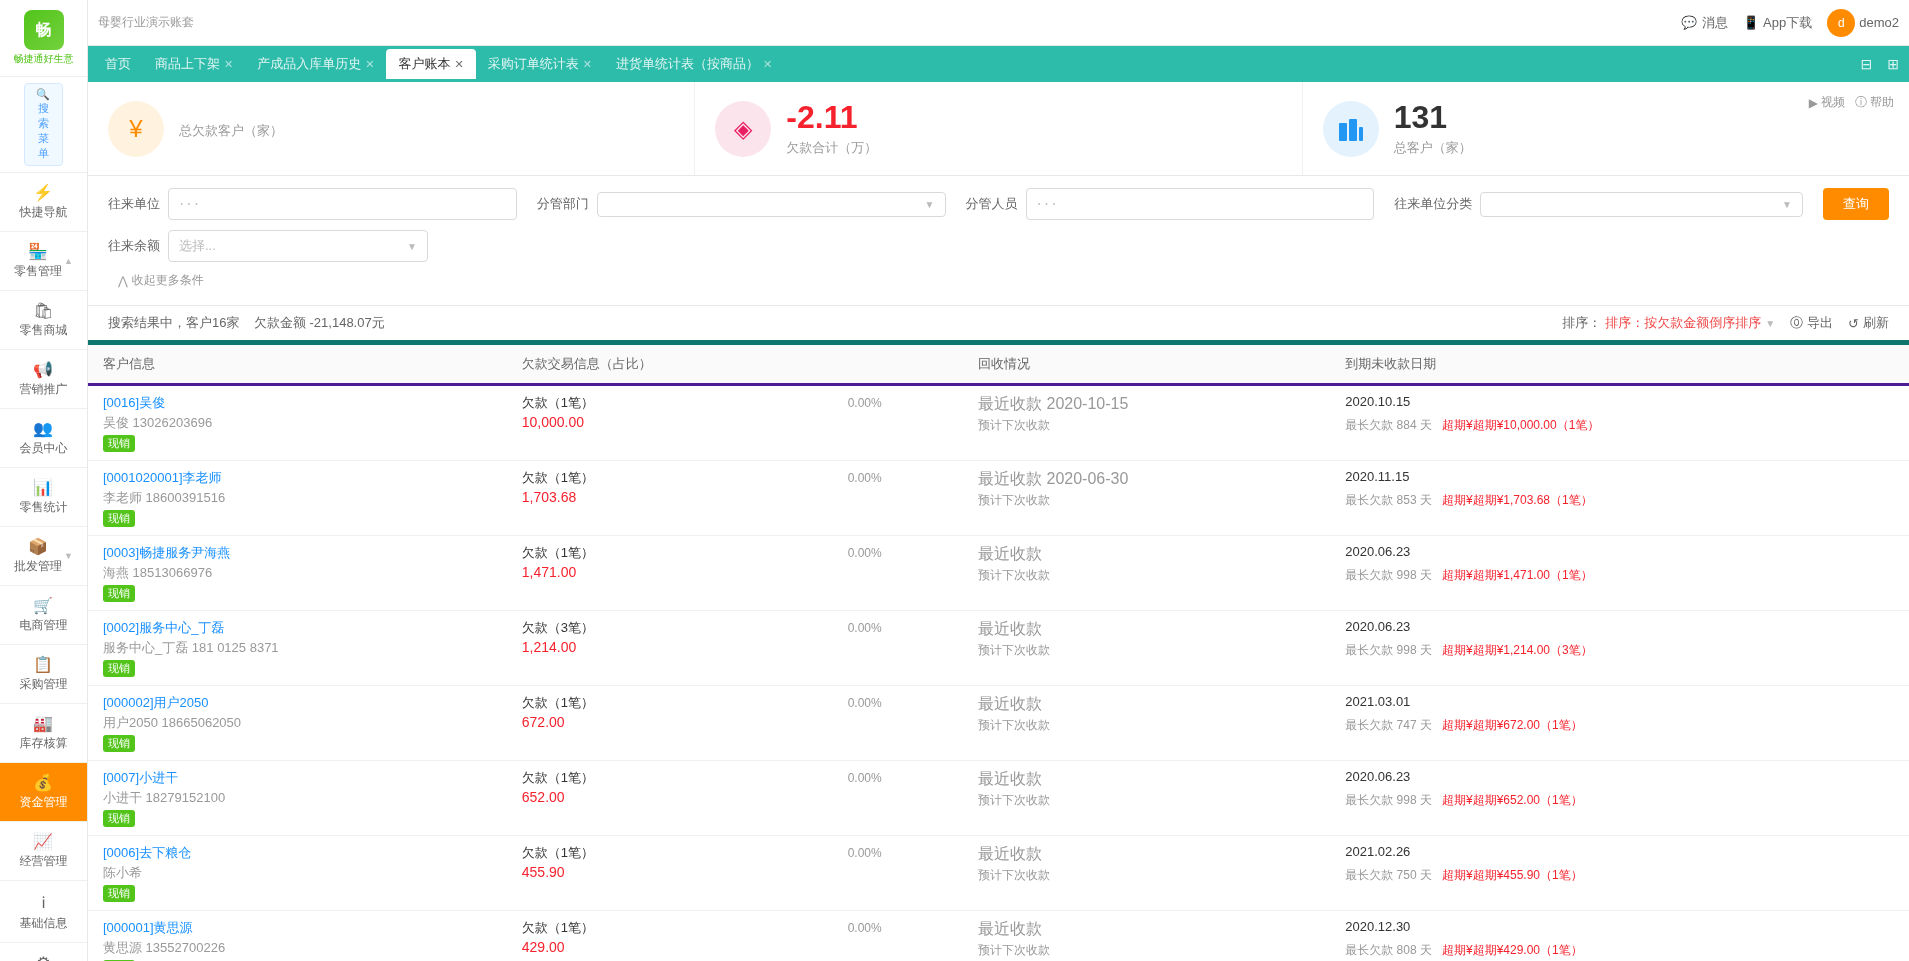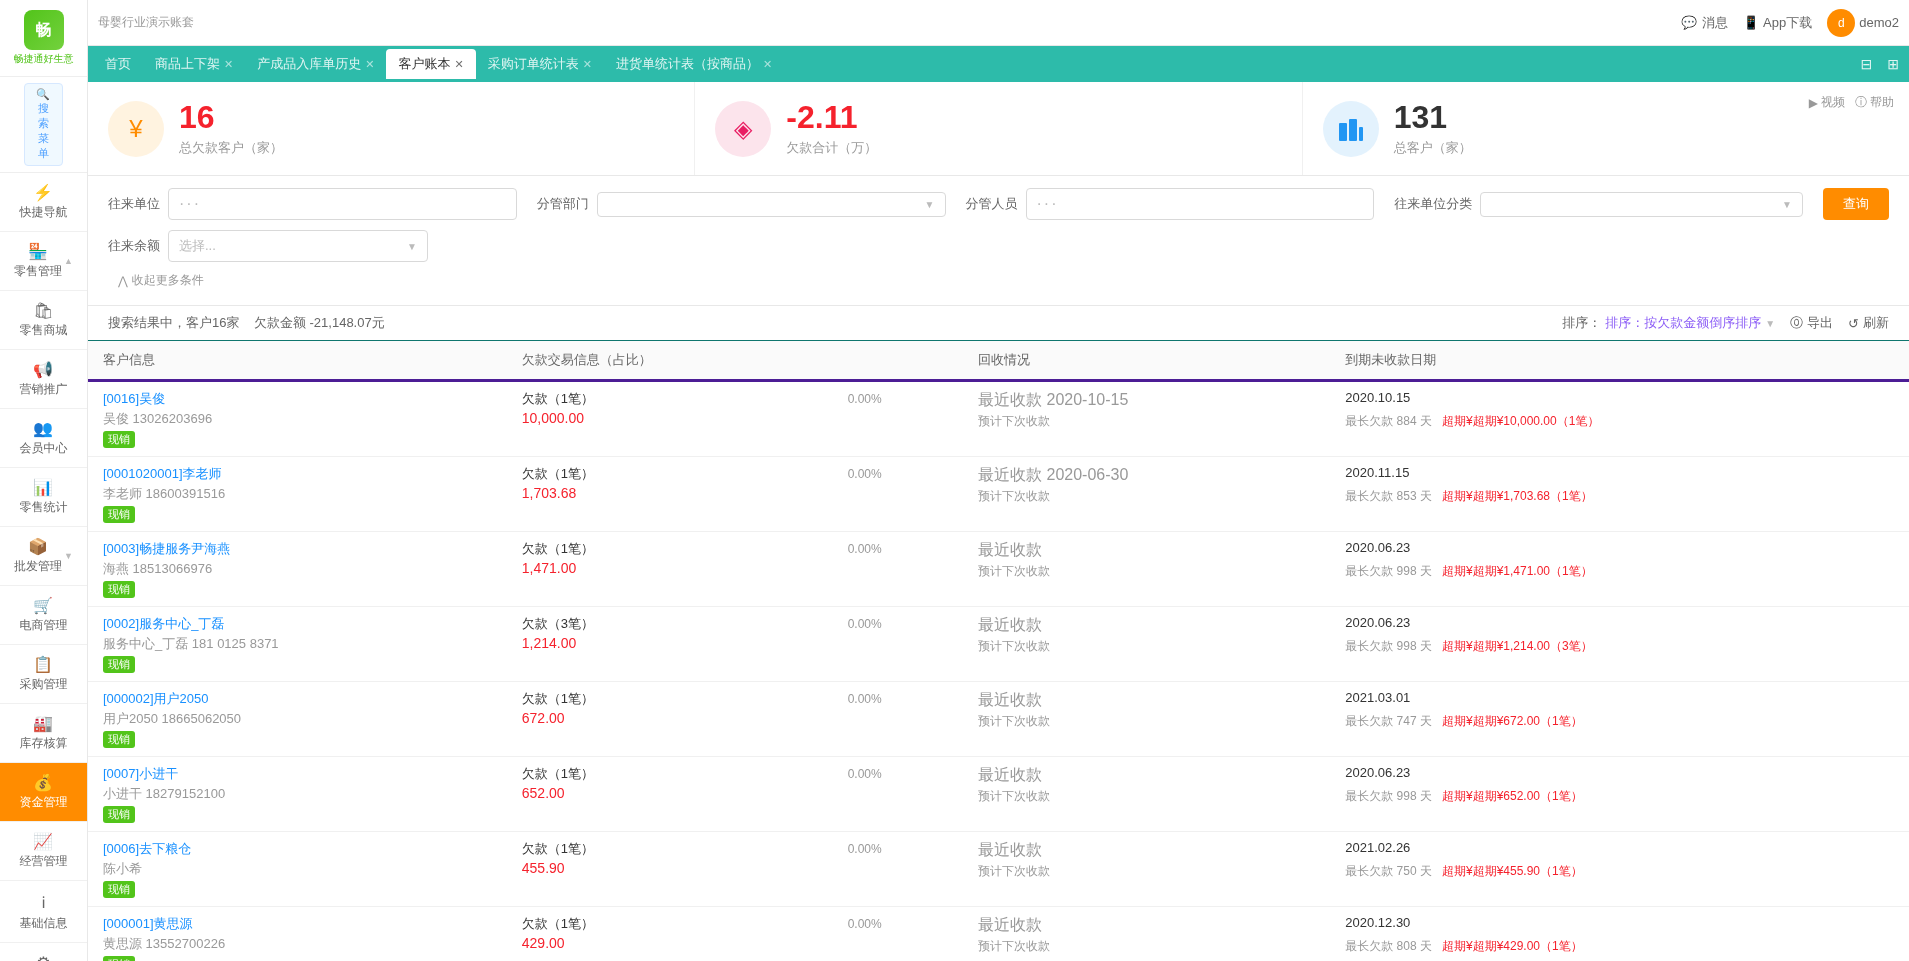--- a/index.html
+++ b/index.html
@@ -58,21 +58,21 @@
     .filter-label { font-size: 13px; color: #666; white-space: nowrap; }
     .filter-input { flex: 1; border: 1px solid #d9d9d9; border-radius: 4px; padding: 6px 10px; font-size: 13px; color: #333; display: flex; align-items: center; justify-content: space-between; cursor: pointer; background: #fff; min-width: 120px; }
     .filter-input .dots { color: #bbb; font-size: 16px; letter-spacing: 2px; }
     .filter-select { flex: 1; border: 1px solid #d9d9d9; border-radius: 4px; padding: 6px 10px; font-size: 13px; color: #333; display: flex; align-items: center; justify-content: space-between; cursor: pointer; background: #fff; min-width: 120px; }
     .chevron { color: #bbb; font-size: 10px; }
     .query-btn { background: #ff8c00; color: white; border: none; border-radius: 4px; padding: 7px 20px; font-size: 13px; cursor: pointer; white-space: nowrap; }
     .filter-row-2 { display: flex; align-items: center; gap: 20px; }
     .collapse-btn { display: flex; align-items: center; gap: 4px; color: #999; font-size: 12px; cursor: pointer; margin: 0 auto; padding: 4px 10px; }
 
     
-    .results-bar { background: #fff; padding: 8px 20px; border-bottom: 1px solid #0f766e; display: flex; align-items: center; justify-content: space-between; flex-shrink: 0; }
+    .results-bar { background: #fff; padding: 8px 20px; border-bottom: 5px solid #0f766e; display: flex; align-items: center; justify-content: space-between; flex-shrink: 0; }
     .results-info { font-size: 13px; color: #666; }
     .results-actions { display: flex; align-items: center; gap: 15px; font-size: 13px; color: #666; }
     .sort-select { display: flex; align-items: center; gap: 4px; cursor: pointer; }
     .action-btn { display: flex; align-items: center; gap: 4px; cursor: pointer; color: #666; }
 
     
     .table-container { flex: 1; overflow-y: auto; background: #fff; }
     table { width: 100%; border-collapse: collapse; }
     thead tr { background: #fafafa; border-bottom: 3px solid #4c1d95; }
     thead th { padding: 10px 15px; font-size: 13px; color: #666; font-weight: 500; text-align: left; border-bottom: 2px solid #e8e8e8; white-space: nowrap; }
@@ -229,21 +229,20 @@
       <div class="tabs-actions">
         <span class="tabs-action-btn">⊟</span>
         <span class="tabs-action-btn">⊞</span>
       </div>
     </div>
 
     <div class="stats-row">
       <div class="stat-card">
         <div class="stat-icon stat-icon-1">¥</div>
         <div class="stat-content">
-          <div class="stat-number red">16</div>
           <div class="stat-label">总欠款客户（家）</div>
         </div>
       </div>
       <div class="stat-card">
         <div class="stat-icon stat-icon-2">◈</div>
         <div class="stat-content">
           <div class="stat-number red">-2.11</div>
           <div class="stat-label">欠款合计（万）</div>
         </div>
       </div>
@@ -321,21 +320,21 @@
 
     <div class="results-bar">
       <div class="results-info">
         <span>搜索结果中，客户16家</span>
         &nbsp;&nbsp;
         <span>欠款金额 -21,148.07元</span>
       </div>
       <div class="results-actions">
         <div class="sort-select">
           <span>排序：</span>
-          <span style="color:#8b5cf6;">排序：按欠款金额倒序排序</span>
+          <span style="color:#ef4444;">排序：按欠款金额倒序排序</span>
           <span class="chevron">▼</span>
         </div>
         <div class="action-btn">
           <span>⓪</span>
           <span>导出</span>
         </div>
         <div class="action-btn">
           <span>↺</span>
           <span>刷新</span>
         </div>

